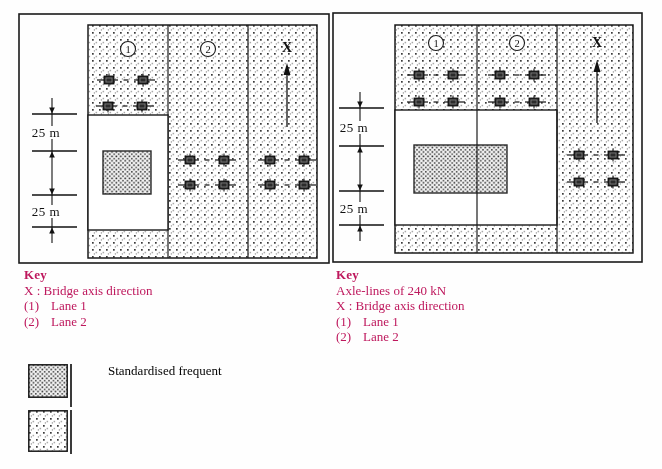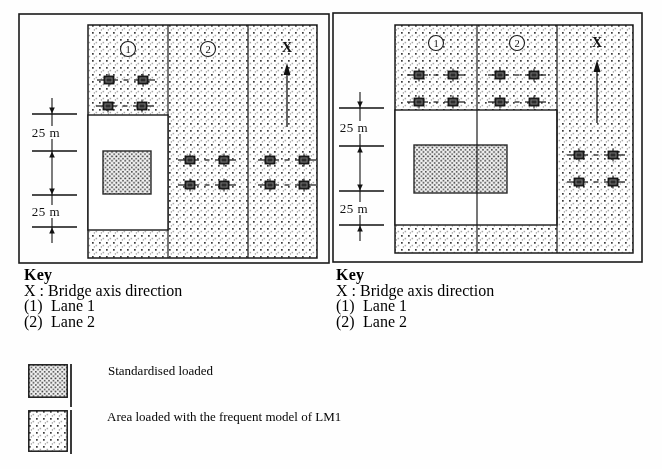--- a/index.html
+++ b/index.html
@@ -1,21 +1,21 @@
 <!DOCTYPE html>
 <html><head>
 <meta charset="utf-8">
 <style>
   html,body{margin:0;padding:0;background:#fff;}
   .page{
     position:relative;width:662px;height:469px;background:#fefefe;
     font-family:"Liberation Serif", serif;color:#111;overflow:hidden;
   }
   .fig{position:absolute;}
-  .key{position:absolute;font-size:16px;line-height:15.6px;color:#000000;}
+  .key{position:absolute;font-size:13px;line-height:15.6px;color:#be185d;}
   .key .ktitle{font-weight:bold;letter-spacing:.2px;}
   .key .knum{display:inline-block;width:27px;}
   .legend-swatch{position:absolute;}
   .legend-bar{position:absolute;width:1.5px;background:#3a3a3a;}
   .legend-label{position:absolute;font-size:13px;line-height:16px;color:#050505;white-space:nowrap;}
   svg text{font-family:"Liberation Serif", serif;fill:#111;}
   .dimlbl{font-size:13px;letter-spacing:.5px;}
   .badge-num{font-size:10.5px;}
   .axis-x{font-size:14px;font-weight:600;}
 </style>
@@ -174,49 +174,49 @@
     <div>
       <span class="knum">(1)</span><span>Lane 1</span>
     </div>
     <div>
       <span class="knum">(2)</span><span>Lane 2</span>
     </div>
   </div>
 
   <div class="key" style="left:336px;top:267px">
     <div class="ktitle">Key</div>
+    <div>Axle-lines of 240 kN</div>
     <div>X : Bridge axis direction</div>
     <div>
       <span class="knum">(1)</span><span>Lane 1</span>
     </div>
     <div>
       <span class="knum">(2)</span><span>Lane 2</span>
     </div>
   </div>
 
   <svg class="legend-swatch" style="left:28px;top:364px" width="40" height="34" viewBox="0 0 40 34">
     <defs>
       <pattern id="denseS" width="4.4" height="4.4" patternUnits="userSpaceOnUse">
         <rect width="4.4" height="4.4" fill="#f3f3f3"></rect>
         <rect x="0.4" y="0.4" width="1.6" height="1.6" fill="#2e2e2e"></rect>
         <rect x="2.6" y="2.6" width="1.6" height="1.6" fill="#515151"></rect>
       </pattern>
     </defs>
     <rect x="0.8" y="0.8" width="38.4" height="32.4" fill="url(#denseS)" stroke="#1b1b1b" stroke-width="1.5"></rect>
   </svg>
   <div class="legend-bar" style="left:70px;top:364px;height:43px"></div>
-  <div class="legend-label" style="left:108px;top:363px">Standardised loaded</div>
+  <div class="legend-label" style="left:108px;top:363px">Standardised frequent</div>
 
   <svg class="legend-swatch" style="left:28px;top:410px" width="40" height="42" viewBox="0 0 40 42">
     <defs>
       <pattern id="stipS" width="7" height="7" patternUnits="userSpaceOnUse">
         <rect width="7" height="7" fill="#ffffff"></rect>
         <rect x="1" y="1" width="1.7" height="1.7" fill="#3a3a3a"></rect>
         <rect x="4.6" y="3.8" width="1.5" height="1.5" fill="#a9a9a9"></rect>
         <rect x="2.8" y="5.4" width="1.1" height="1.1" fill="#7d7d7d"></rect>
       </pattern>
     </defs>
     <rect x="0.8" y="0.8" width="38.4" height="40.4" fill="url(#stipS)" stroke="#1b1b1b" stroke-width="1.5"></rect>
   </svg>
   <div class="legend-bar" style="left:70px;top:410px;height:44px"></div>
-  <div class="legend-label" style="left:107px;top:409px">Area loaded with the frequent model of LM1</div>
 
 </div>
 
 </body></html>

